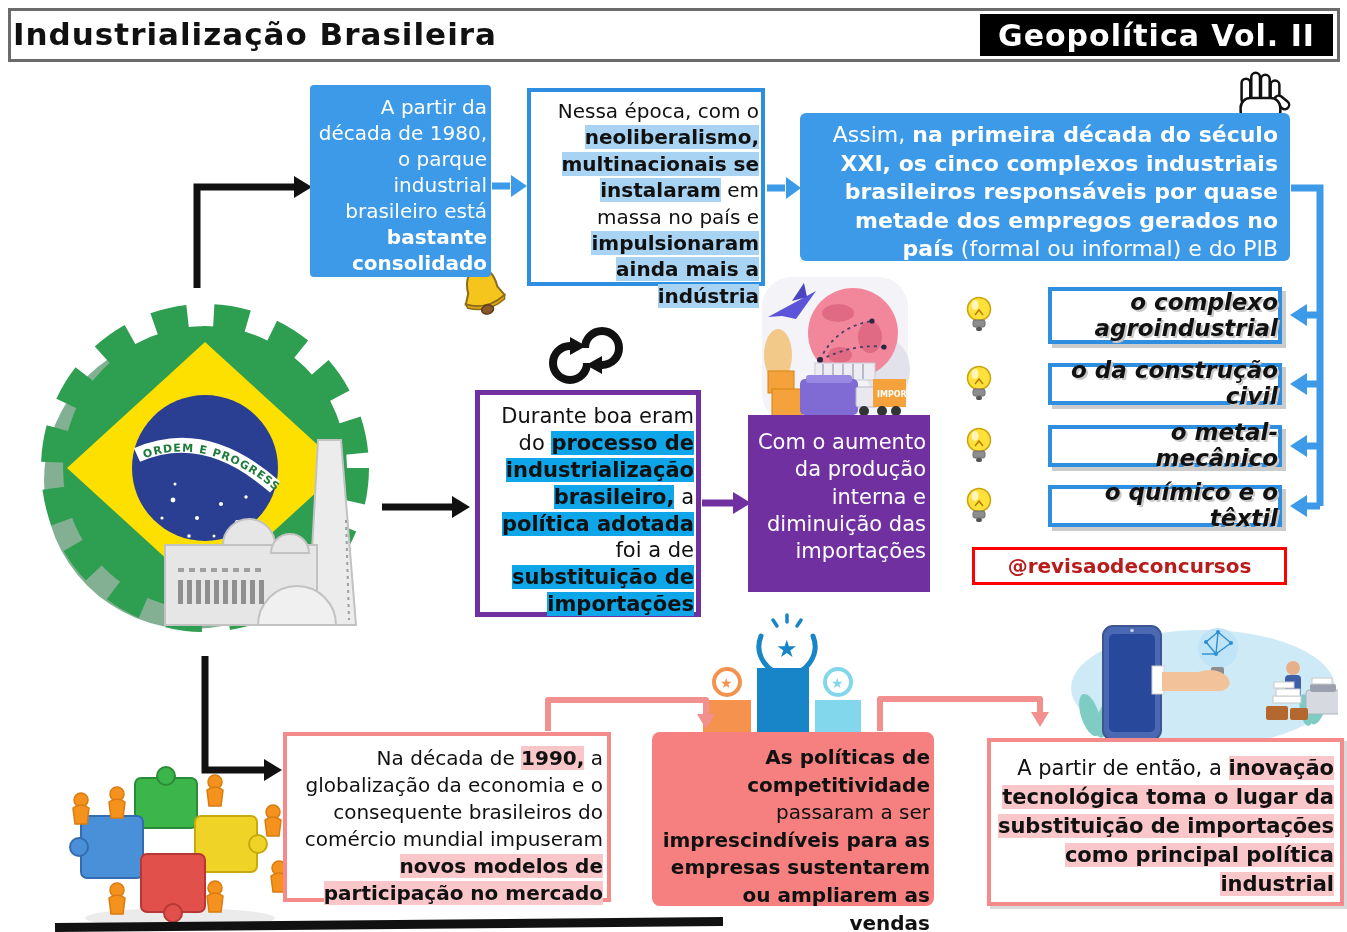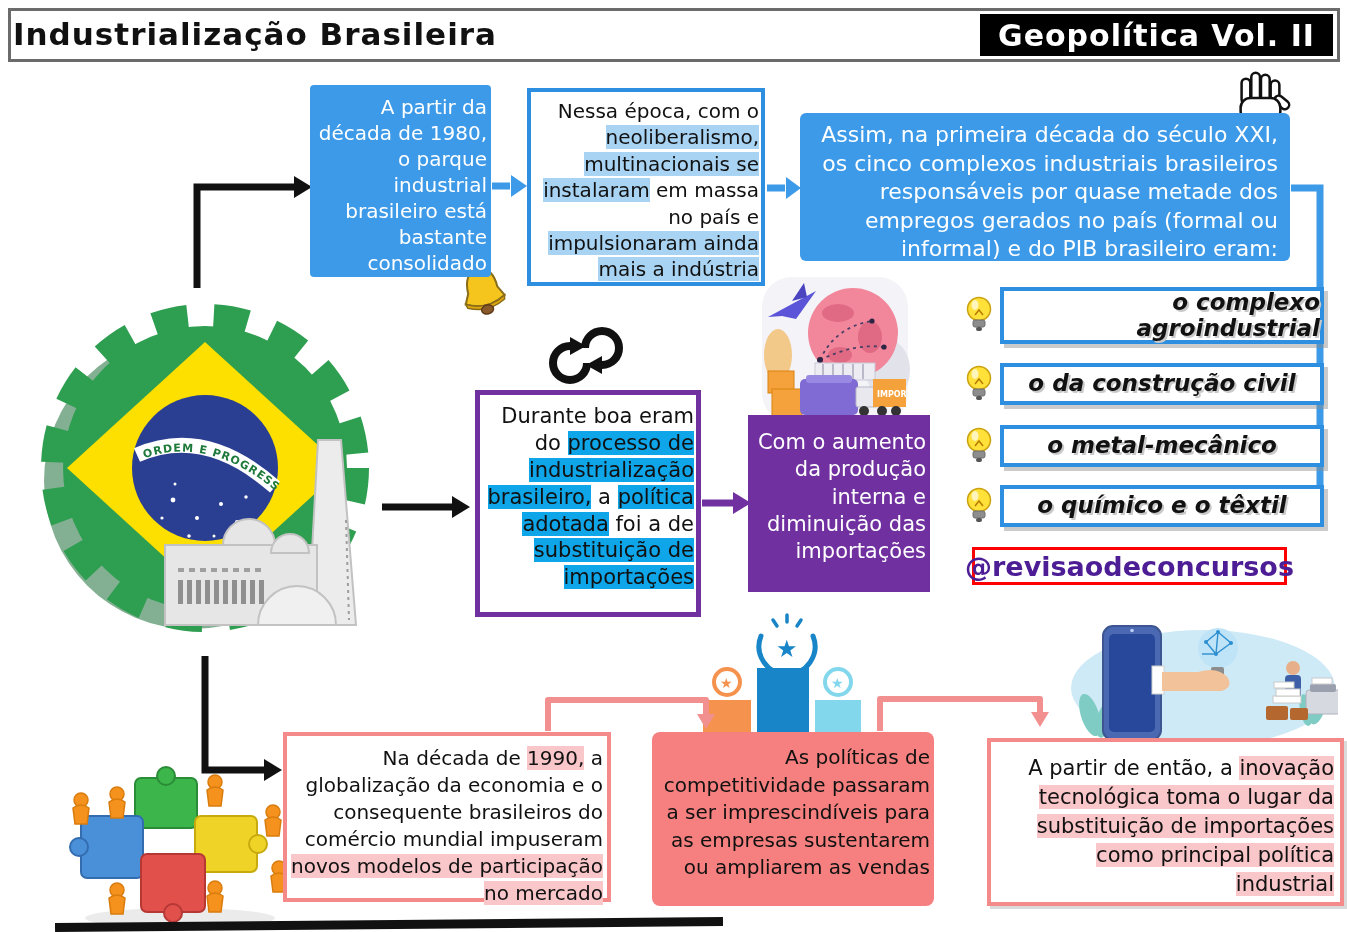--- a/index.html
+++ b/index.html
@@ -1,49 +1,49 @@
 <!DOCTYPE html>
 <html><head>
 <meta charset="utf-8">
 <style>
   html,body{margin:0;padding:0;background:#fff;}
   .canvas{position:relative;width:1347px;height:932px;background:#fff;overflow:hidden;
           font-family:"DejaVu Sans","Liberation Sans",sans-serif;}
   .abs{position:absolute;box-sizing:border-box;}
   .box{position:absolute;box-sizing:border-box;text-align:right;z-index:5;}
-  .seg-b{font-weight:normal;}
+  .seg-b{font-weight:bold;}
   .hl-blue{background:#a9d3f2;}
   .hl-yellow{background:#0ea5e9;}
   .hl-pink{background:#f9c6c9;}
 
   
   .header-bar{left:8px;top:8px;width:1332px;height:54px;background:#fff;border:3px solid #6b6b6b;z-index:6;}
   .header-title{position:absolute;left:2px;top:5px;font-size:31px;font-weight:bold;color:#111;letter-spacing:1px;}
   .volume-box{position:absolute;right:4px;top:3px;bottom:3px;background:#000;color:#fff;
               display:flex;align-items:center;padding:0 18px;font-size:30px;font-weight:bold;letter-spacing:1px;}
 
   
   .box-1980{left:310px;top:85px;width:181px;height:192px;background:#3d9ae8;color:#fff;border-radius:4px;
             font-size:20px;line-height:1.3;padding:9px 4px;}
   .box-neo{left:527px;top:88px;width:238px;height:198px;background:#fff;border:4px solid #2e8fe0;
            font-size:20px;line-height:1.32;padding:6px 2px;color:#111;}
   .box-xxi{left:800px;top:113px;width:490px;height:148px;background:#3d9ae8;color:#fff;border-radius:6px;
            font-size:22px;line-height:1.3;padding:8px 12px;}
 
-  .complexo{left:1000px;width:324px;background:#fff;border:4px solid #2e8fe0;
+  .complexo{left:1048px;width:234px;background:#fff;border:4px solid #2e8fe0;
             box-shadow:4px 4px 0 rgba(140,140,140,.45);display:flex;align-items:center;justify-content:center;
             font-size:23px;font-weight:bold;font-style:italic;color:#111;line-height:1.12;
             text-shadow:2px 2px 0 #c9c9c9;}
   .c1{top:287px;height:57px;}
   .c2{top:363px;height:42px;}
   .c3{top:425px;height:42px;}
   .c4{top:485px;height:42px;}
 
-  .handle-box{left:972px;top:547px;width:315px;height:38px;border:3px solid #ff0000;color:#4c1d95;
-              display:flex;align-items:center;justify-content:center;font-size:27px;font-weight:bold;}
+  .handle-box{left:972px;top:547px;width:315px;height:38px;border:3px solid #ff0000;color:#b91c1c;
+              display:flex;align-items:center;justify-content:center;font-size:20px;font-weight:bold;}
 
   
   .box-subst{left:475px;top:390px;width:226px;height:227px;background:#fff;border:5px solid #7030a0;
              font-size:21px;line-height:1.28;padding:8px 2px;color:#111;}
   .box-prod{left:748px;top:415px;width:182px;height:177px;background:#7030a0;color:#fff;border-radius:0;
             font-size:21px;line-height:1.3;padding:14px 4px;}
 
   
   .box-1990{left:283px;top:732px;width:328px;height:170px;background:#fff;border:4px solid #f48a8a;
             font-size:20px;line-height:1.35;padding:9px 4px;color:#111;}

